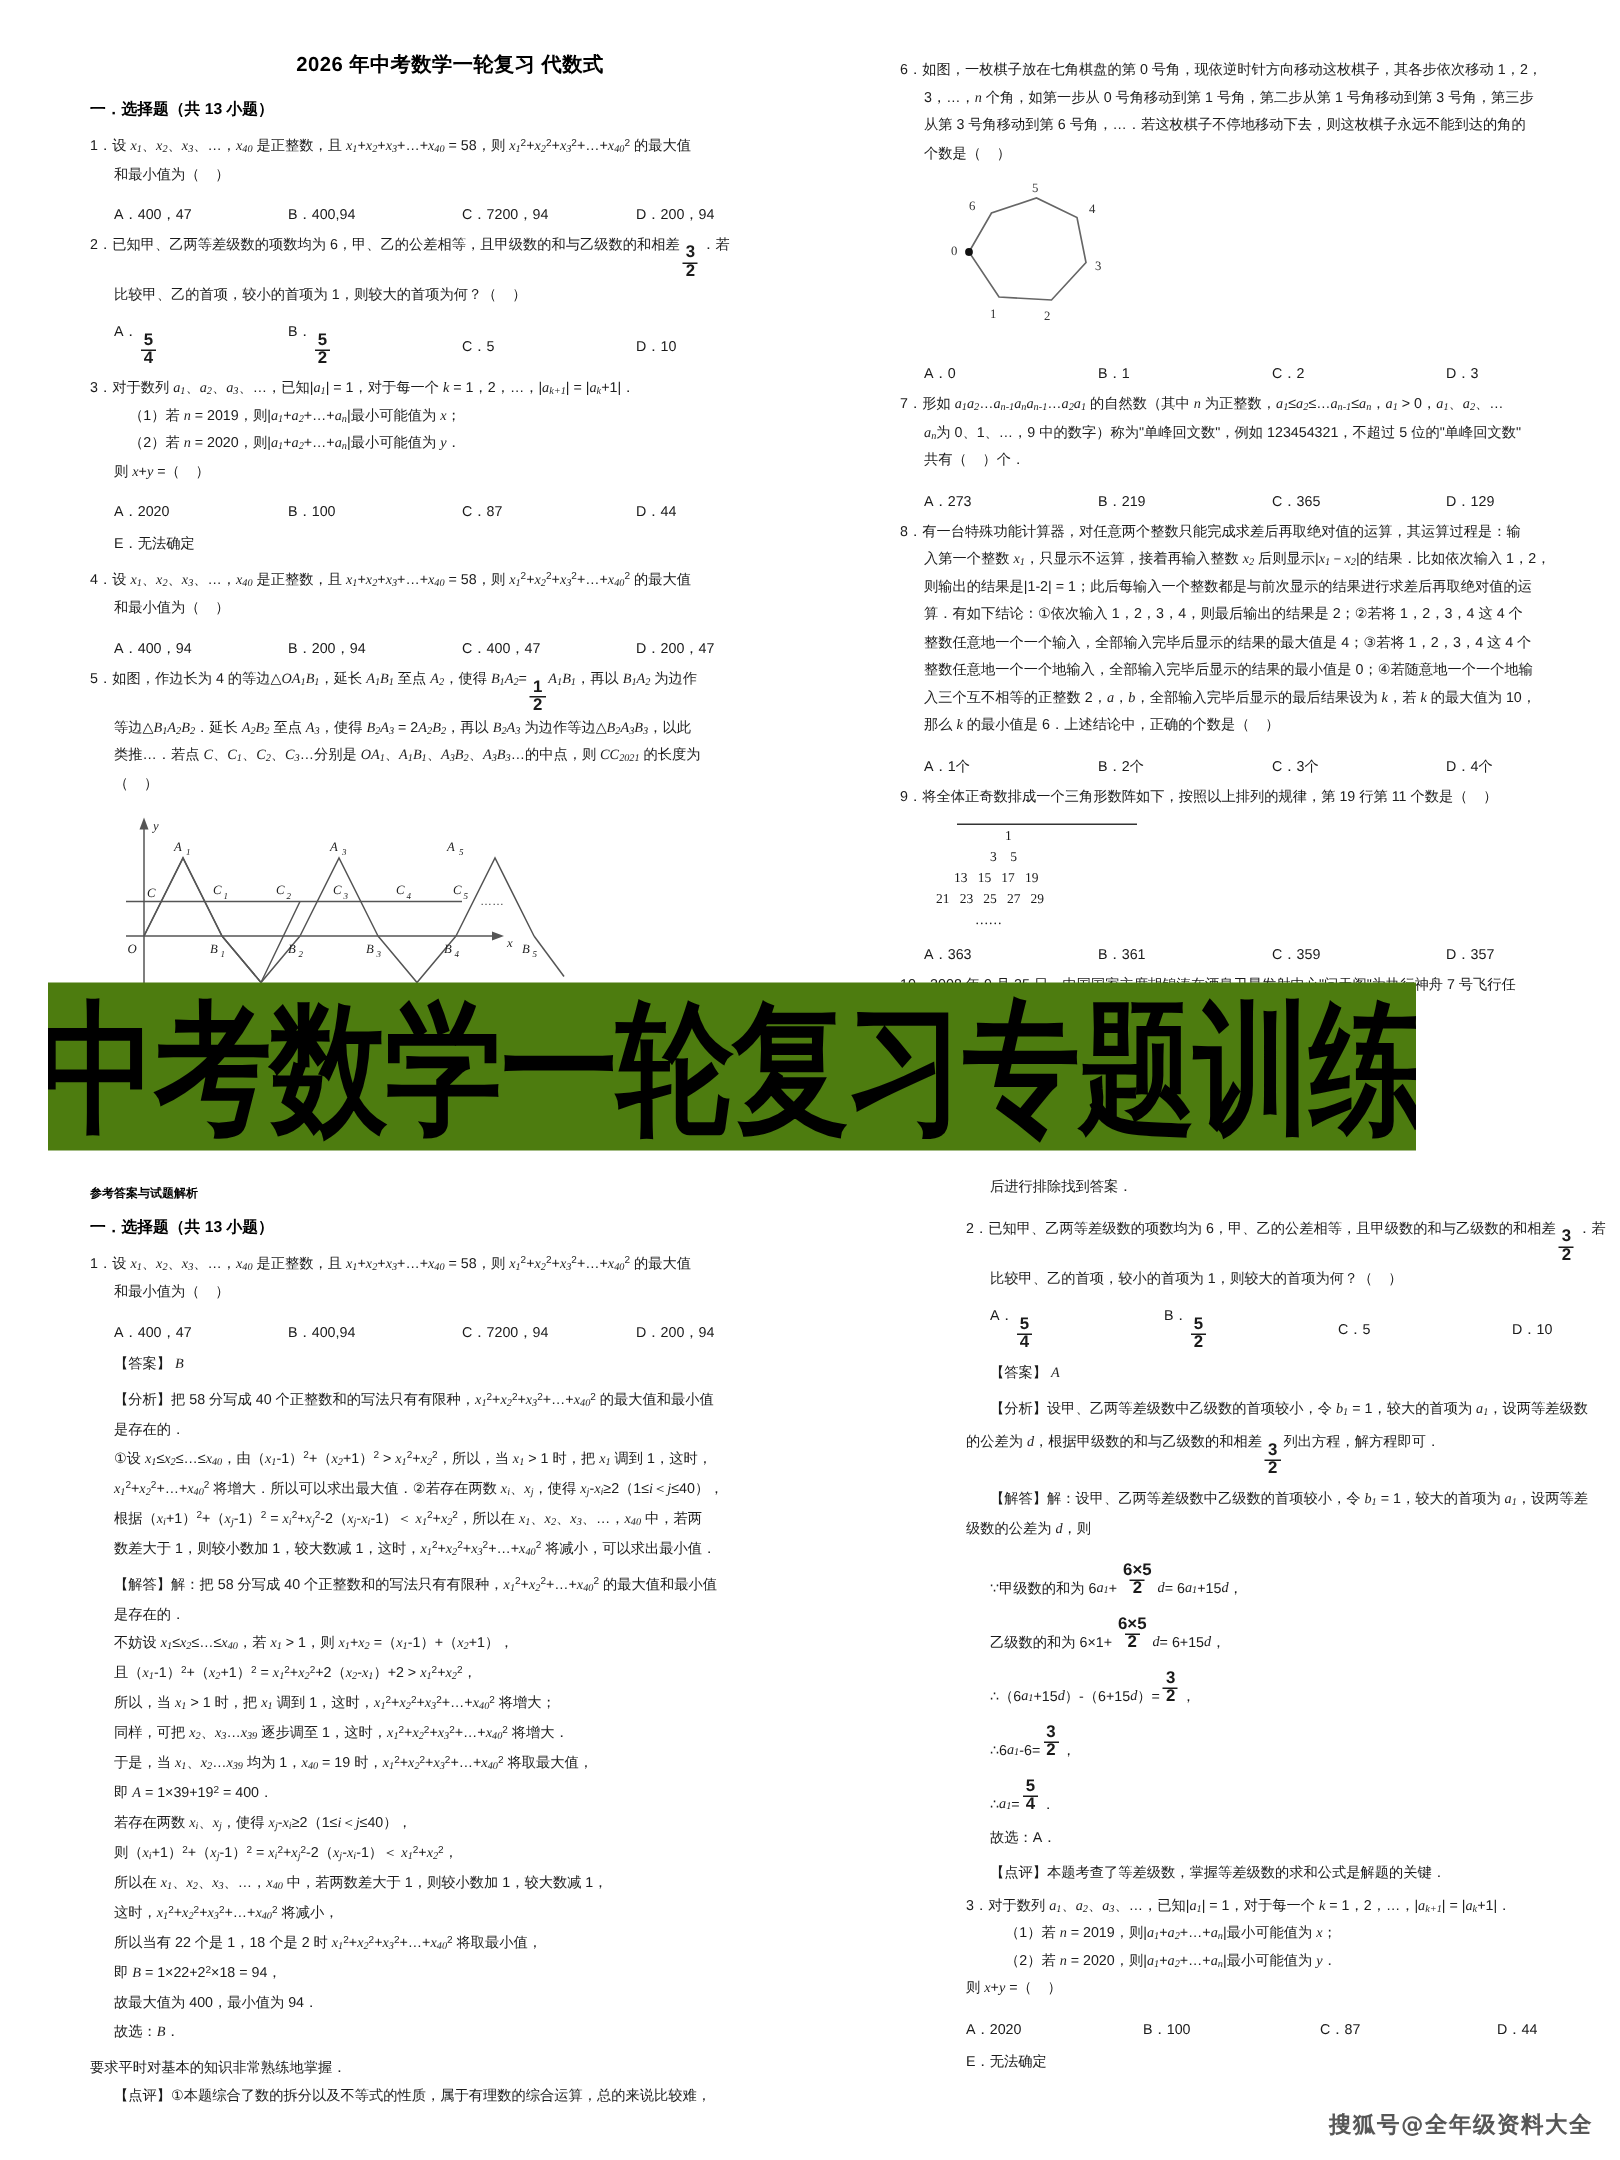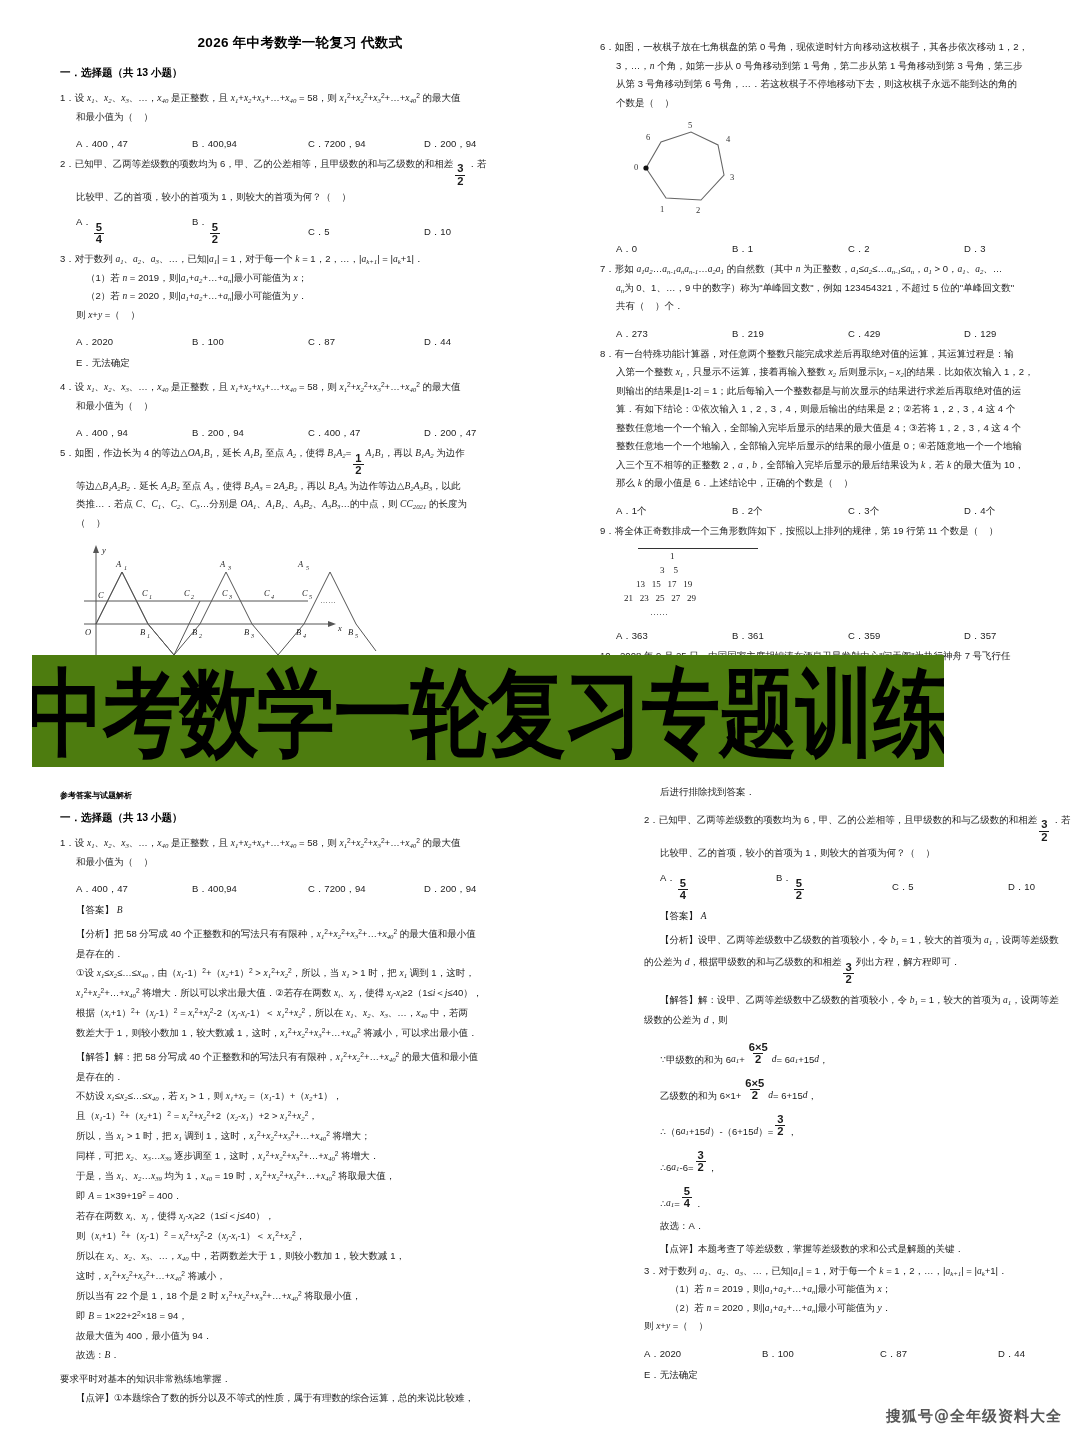--- a/index.html
+++ b/index.html
@@ -252,21 +252,21 @@
     </div>
 
     <div class="q">
       <span class="ln"><span class="num">7．</span>形如 <i class="v">a</i><sub>1</sub><i class="v">a</i><sub>2</sub>…<i class="v">a</i><sub>n-1</sub><i class="v">a</i><sub>n</sub><i class="v">a</i><sub>n-1</sub>…<i class="v">a</i><sub>2</sub><i class="v">a</i><sub>1</sub> 的自然数（其中 <i class="v">n</i> 为正整数，<i class="v">a</i><sub>1</sub>≤<i class="v">a</i><sub>2</sub>≤…<i class="v">a</i><sub>n-1</sub>≤<i class="v">a</i><sub>n</sub>，<i class="v">a</i><sub>1</sub> &gt; 0，<i class="v">a</i><sub>1</sub>、<i class="v">a</i><sub>2</sub>、…</span>
       <span class="ln ind"><i class="v">a</i><sub>n</sub>为 0、1、…，9 中的数字）称为"单峰回文数"，例如 123454321，不超过 5 位的"单峰回文数"</span>
       <span class="ln ind">共有（&nbsp;&nbsp;&nbsp;&nbsp;）个．</span>
     </div>
     <div class="choices">
       <span>A．273</span>
       <span>B．219</span>
-      <span>C．429</span>
+      <span>C．365</span>
       <span>D．129</span>
     </div>
 
     <div class="q">
       <span class="ln"><span class="num">8．</span>有一台特殊功能计算器，对任意两个整数只能完成求差后再取绝对值的运算，其运算过程是：输</span>
       <span class="ln ind">入第一个整数 <i class="v">x</i><sub>1</sub>，只显示不运算，接着再输入整数 <i class="v">x</i><sub>2</sub> 后则显示|<i class="v">x</i><sub>1</sub>－<i class="v">x</i><sub>2</sub>|的结果．比如依次输入 1，2，</span>
       <span class="ln ind">则输出的结果是|1-2| = 1；此后每输入一个整数都是与前次显示的结果进行求差后再取绝对值的运</span>
       <span class="ln ind">算．有如下结论：①依次输入 1，2，3，4，则最后输出的结果是 2；②若将 1，2，3，4 这 4 个</span>
       <span class="ln ind">整数任意地一个一个输入，全部输入完毕后显示的结果的最大值是 4；③若将 1，2，3，4 这 4 个</span>
       <span class="ln ind">整数任意地一个一个地输入，全部输入完毕后显示的结果的最小值是 0；④若随意地一个一个地输</span>

